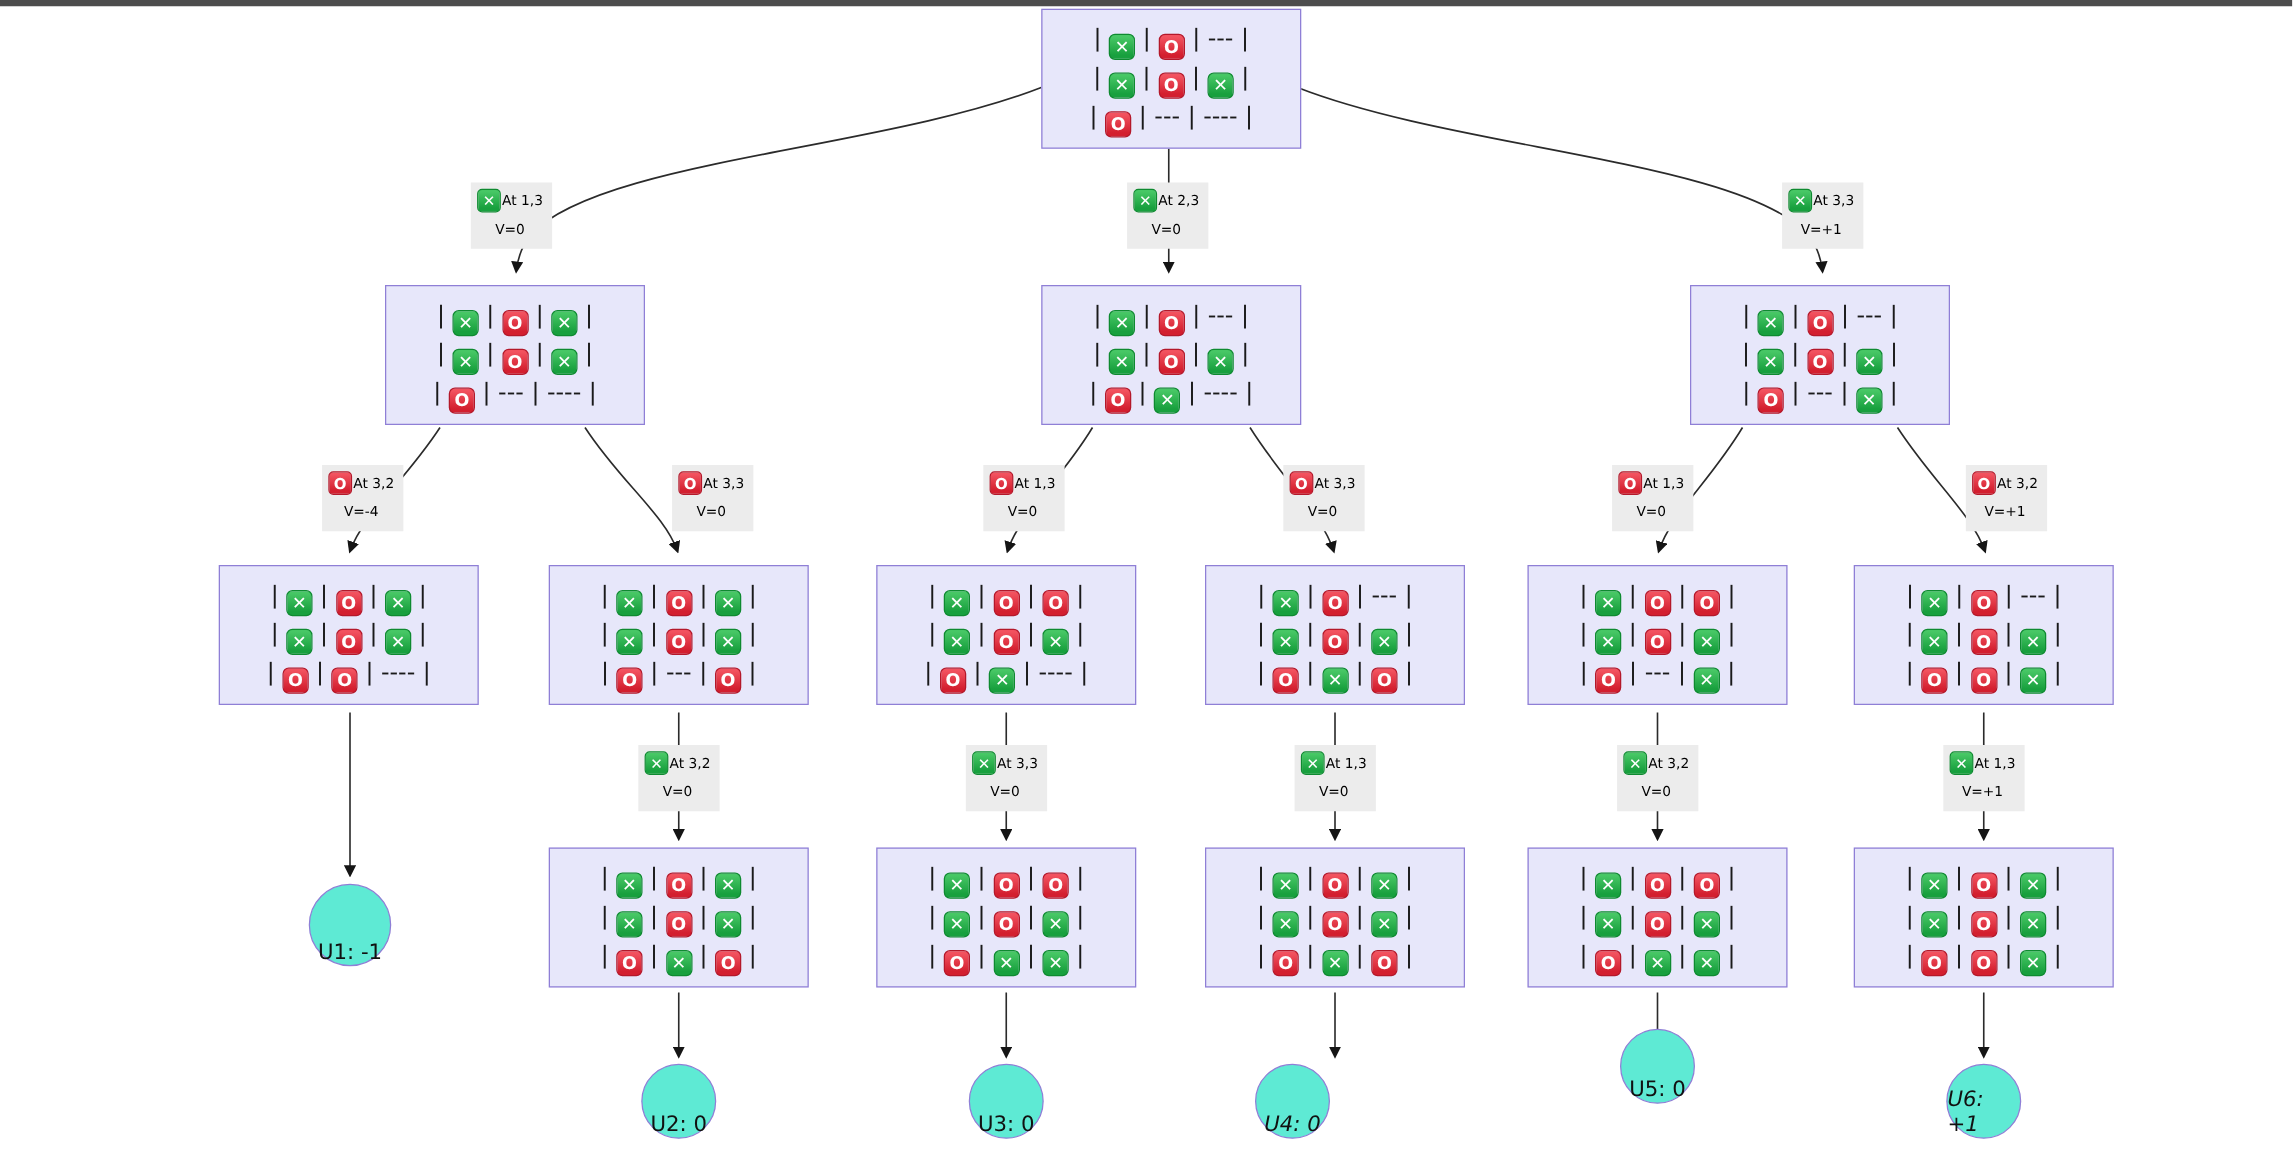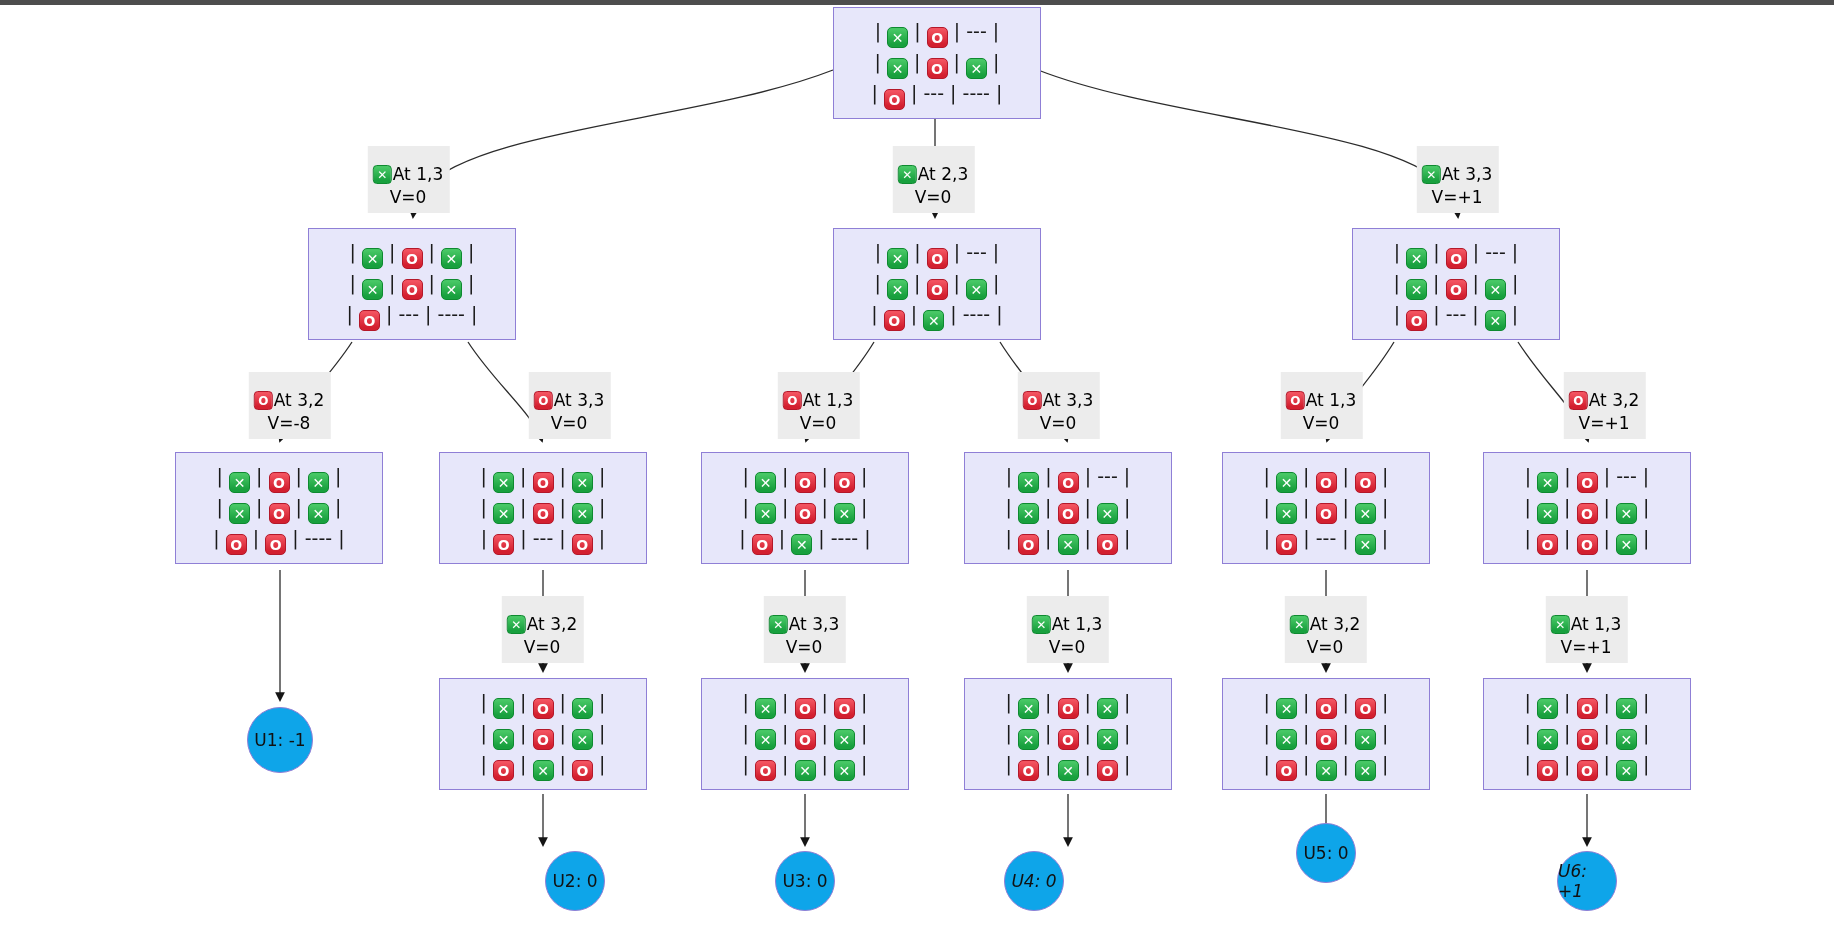--- a/index.html
+++ b/index.html
@@ -16,27 +16,27 @@
 
   .tok{display:inline-block;width:21px;height:21px;border-radius:5px;text-align:center;
        line-height:21px;font-weight:bold;color:#fff;font-size:14px;vertical-align:-5px;
        box-sizing:border-box;}
   .tok.x{background:linear-gradient(180deg,#47c765 8%,#18a03e 85%);border:1px solid #0e8a30;}
   .tok.o{background:linear-gradient(180deg,#f2525f 8%,#d31f2f 85%);border:1px solid #b4182a;}
   .tok.x::before{content:"\2715";}
   .tok.o::before{content:"O";}
   .tok.sm{width:19px;height:19px;line-height:18px;font-size:12px;border-radius:4px;vertical-align:-4px;}
 
-  .elabel{position:absolute;transform:translateX(-50%);background:#ececec;padding:17px 7px 4px 5px;
-          font-size:17px;line-height:23px;color:#000;text-align:center;z-index:3;}
+  .elabel{position:absolute;transform:translateX(-50%);background:#ececec;padding:3px 7px 4px 5px;
+          font-size:11px;line-height:23px;color:#000;text-align:center;z-index:3;}
   .el1{display:flex;align-items:center;justify-content:center;}
   .el1 .mv{padding-left:1px;}
 
-  .leaf{position:absolute;border-radius:50%;background:#0ea5e9;border:1.6px solid #8f7fd6;
-        box-sizing:border-box;display:flex;align-items:center;justify-content:center;
+  .leaf{position:absolute;border-radius:50%;background:#5eead4;border:1.6px solid #8f7fd6;
+        box-sizing:border-box;display:flex;align-items:flex-end;justify-content:center;
         font-size:17px;color:#111;z-index:2;}
   .leaf.big{width:66px;height:66px;}
   .leaf.std{width:60px;height:60px;}
 </style>
 </head>
 <body>
 
 <div id="stage">
   <div id="topbar"></div>
 
@@ -166,21 +166,21 @@
         <span class="mv">At 3,3</span>
       </div>
     <div class="el2">V=+1</div>
   </div>
 
   <div class="elabel" style="left:290px;top:372px;">
     <div class="el1">
         <span class="tok sm o"></span>
         <span class="mv">At 3,2</span>
       </div>
-    <div class="el2">V=-8</div>
+    <div class="el2">V=-4</div>
   </div>
   <div class="elabel" style="left:570px;top:372px;">
     <div class="el1">
         <span class="tok sm o"></span>
         <span class="mv">At 3,3</span>
       </div>
     <div class="el2">V=0</div>
   </div>
   <div class="elabel" style="left:819px;top:372px;">
     <div class="el1">
@@ -243,21 +243,21 @@
     <div class="el1">
         <span class="tok sm x"></span>
         <span class="mv">At 1,3</span>
       </div>
     <div class="el2">V=+1</div>
   </div>
 
   <div class="leaf big" style="left:247px;top:707px;">
       <span>U1: -1</span>
     </div>
-  <div class="leaf std" style="left:513px;top:851px;margin-left:32px;">
+  <div class="leaf std" style="left:513px;top:851px;">
       <span>U2: 0</span>
     </div>
   <div class="leaf std" style="left:775px;top:851px;">
       <span>U3: 0</span>
     </div>
   <div class="leaf std" style="left:1004px;top:851px;font-style:italic;">
       <span>U4: 0</span>
     </div>
   <div class="leaf std" style="left:1296px;top:823px;">
       <span>U5: 0</span>

